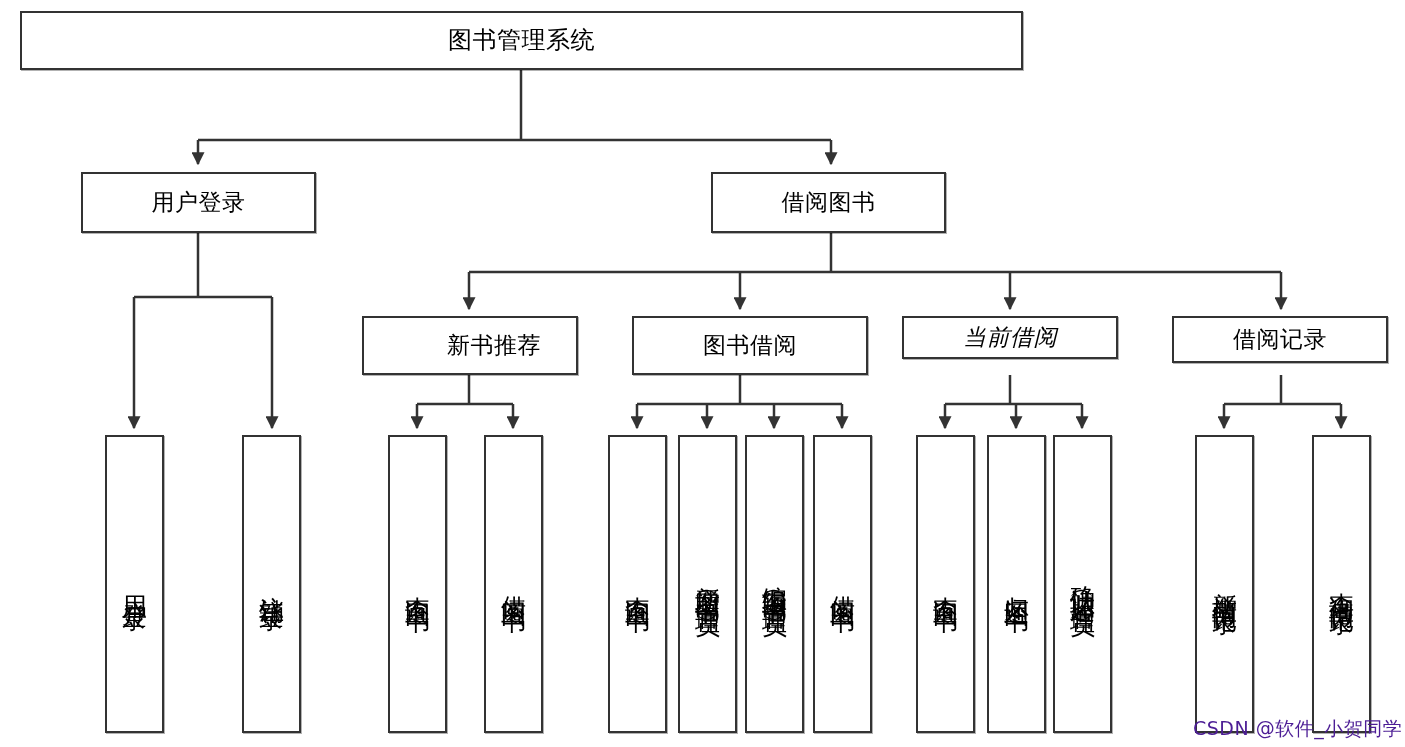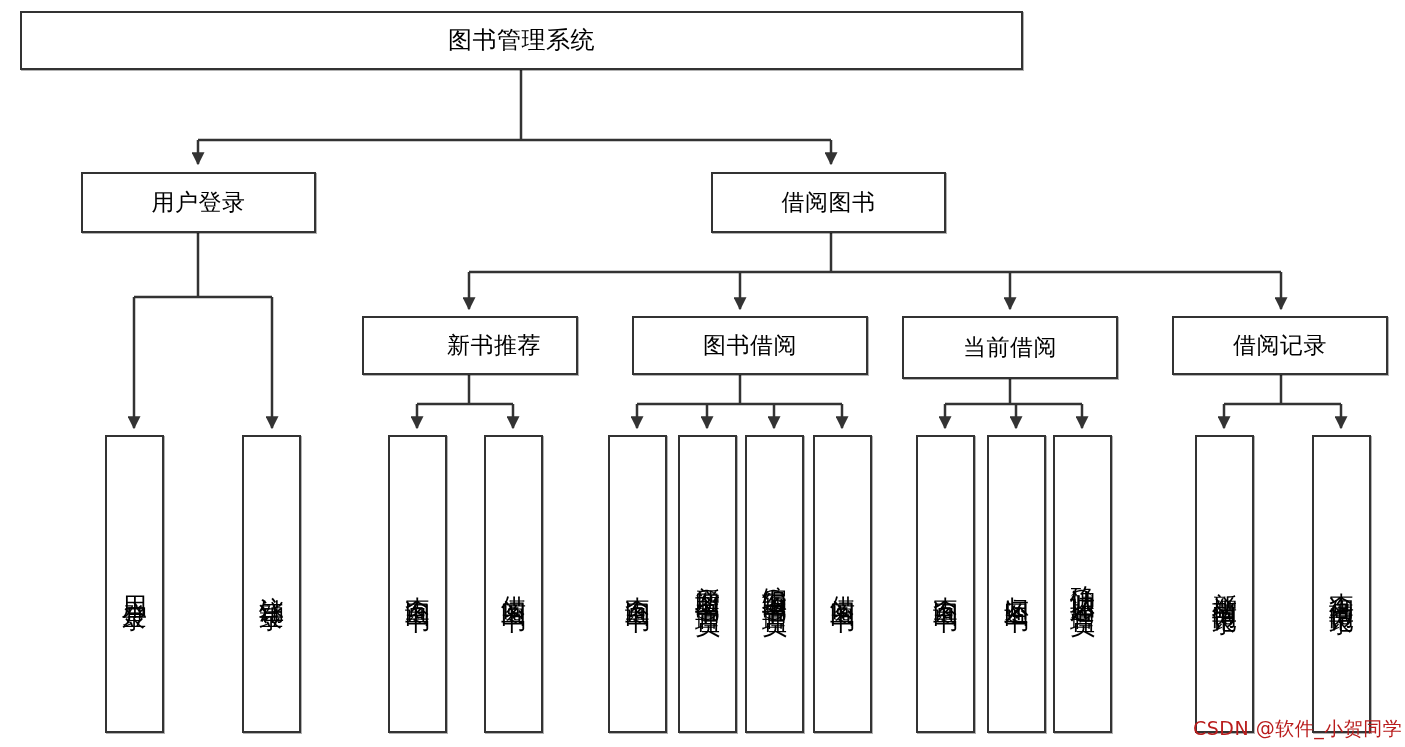--- a/index.html
+++ b/index.html
@@ -60,21 +60,21 @@
     line-height: 1.0;
     letter-spacing: 4px;
     white-space: nowrap;
     max-height: 100%;
   }
   .watermark {
     position: absolute;
     left: 1193px;
     top: 716px;
     font-size: 19px;
-    color: #b91c1c;
+    color: #4c1d95;
     white-space: nowrap;
     letter-spacing: 0.5px;
   }
 </style>
 </head>
 <body>
 
 <div id="canvas">
 
   <svg class="edges" viewBox="0 0 1405 747" xmlns="http://www.w3.org/2000/svg">
@@ -137,24 +137,24 @@
   <div class="node horiz" style="left:711px; top:172px; width:235px; height:61px;">
     <span class="label">借阅图书</span>
   </div>
 
   <div class="node horiz" style="left:362px; top:316px; width:216px; height:59px;padding-left:48px;">
     <span class="label">新书推荐</span>
   </div>
   <div class="node horiz" style="left:632px; top:316px; width:236px; height:59px;">
     <span class="label">图书借阅</span>
   </div>
-  <div class="node horiz" style="left:902px; top:316px; width:216px; height:63px;">
+  <div class="node horiz" style="left:902px; top:316px; width:216px; height:43px;font-style:italic;">
     <span class="label">当前借阅</span>
   </div>
-  <div class="node horiz" style="left:1172px; top:316px; width:216px; height:59px;">
+  <div class="node horiz" style="left:1172px; top:316px; width:216px; height:47px;">
     <span class="label">借阅记录</span>
   </div>
 
   <div class="node vert" style="left:105px; top:435px; width:59px; height:298px;">
     <span class="label">用户登录</span>
   </div>
   <div class="node vert" style="left:242px; top:435px; width:59px; height:298px;">
     <span class="label">注销登录</span>
   </div>
 

